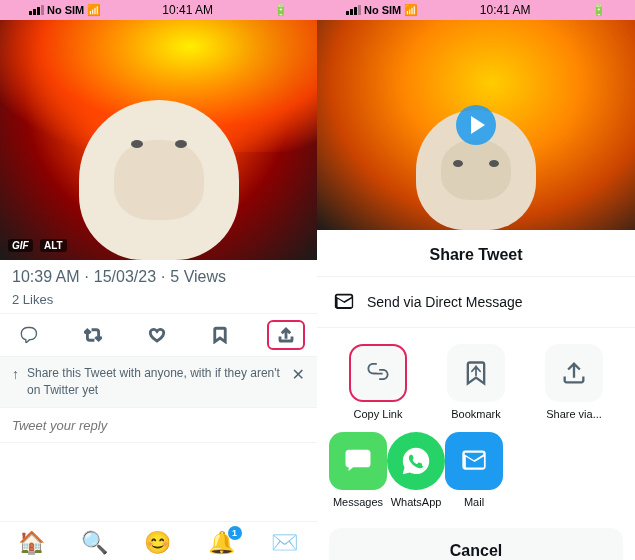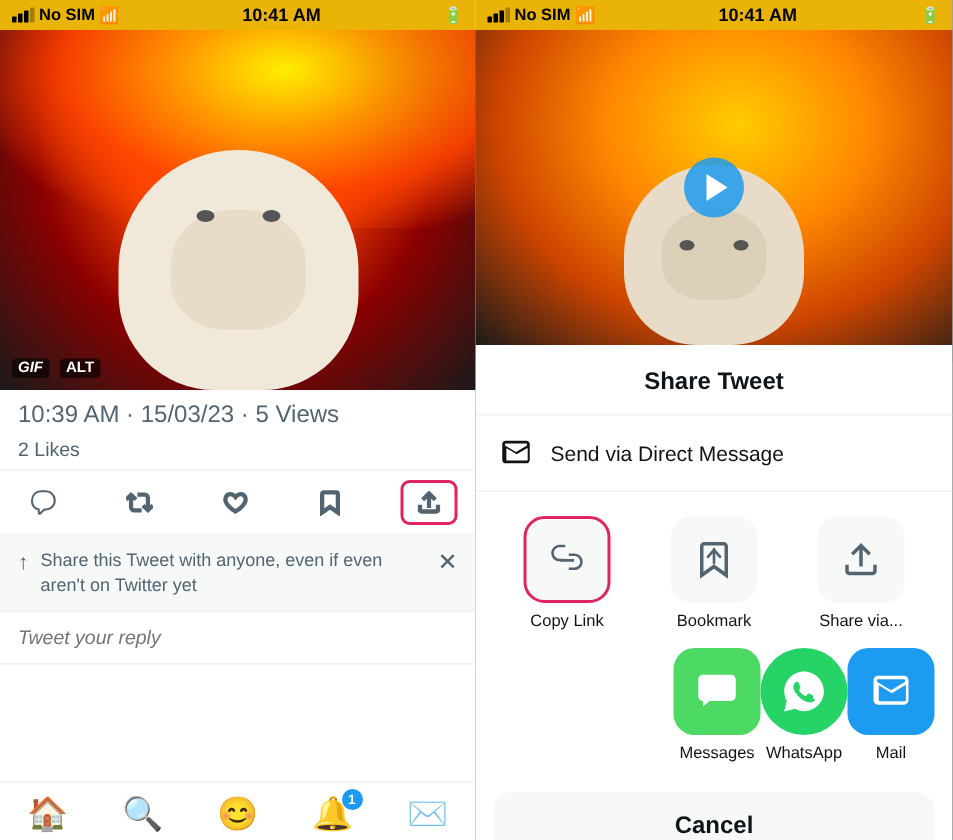--- a/index.html
+++ b/index.html
@@ -19,28 +19,28 @@
       background: #fff;
       display: flex;
       flex-direction: column;
       overflow: hidden;
     }
 
     .status-bar {
       display: flex;
       justify-content: space-between;
       align-items: center;
-      padding: 4px 8px;
+      padding: 4px 29px;
       font-size: 11px;
       font-weight: 600;
       height: 20px;
-      background: #eab308;
+      background: #f9a8d4;
     }
     .status-bar-left { display: flex; align-items: center; gap: 3px; }
-    .status-bar-center { font-size: 12px; font-weight: 700; }
+    .status-bar-center { font-size: 12px; font-weight: 400; }
     .status-bar-right { display: flex; align-items: center; gap: 3px; }
 
     .signal-dots { display: flex; gap: 1px; align-items: flex-end; }
     .signal-dot { width: 3px; background: #000; border-radius: 0.5px; }
 
     .tweet-image-container {
       width: 100%;
       height: 240px;
       background: #1a1a1a;
       position: relative;
@@ -334,21 +334,21 @@
     .share-icon-circle.whatsapp { background: #25d366; }
     .share-icon-circle.mail { background: #1d9bf0; }
     .share-icon-label {
       font-size: 11px;
       color: #0f1419;
       text-align: center;
     }
 
     .share-icons-row-2 {
       display: flex;
-      justify-content: flex-end;
+      justify-content: flex-start;
       padding: 4px 12px 16px;
     }
 
     .cancel-btn {
       margin: 4px 12px 12px;
       padding: 14px;
       background: #f7f9f9;
       border: none;
       border-radius: 12px;
       font-size: 16px;
@@ -431,21 +431,21 @@
     <div class="action-btn share-btn-highlighted">
       <svg viewBox="0 0 24 24">
         <path d="M12 2.59l5.7 5.7-1.41 1.42L13 6.41V16h-2V6.41l-3.3 3.3-1.41-1.42L12 2.59zM21 15l-.02 3.51c0 1.38-1.12 2.49-2.5 2.49H5.5C4.12 21 3 19.88 3 18.5V15h2v3.5c0 .28.22.5.5.5h12.98c.28 0 .5-.22.5-.5L19 15h2z" fill="#536471"></path>
       </svg>
     </div>
   </div>
 
   <div class="share-banner">
     <div class="share-banner-content">
       <span class="share-banner-icon">↑</span>
-      <span style="font-size:12px; color:#536471; line-height:1.4;">Share this Tweet with anyone, even if even aren't on Twitter yet</span>
+      <span style="font-size:12px; color:#536471; line-height:1.4;">Share this Tweet with anyone, with if they aren't on Twitter yet</span>
     </div>
     <span class="share-banner-close">✕</span>
   </div>
 
   <div class="reply-input">
     <input type="text" placeholder="Tweet your reply" style="">
   </div>
 
   <div class="bottom-nav">
     <div class="nav-icon">🏠</div>

